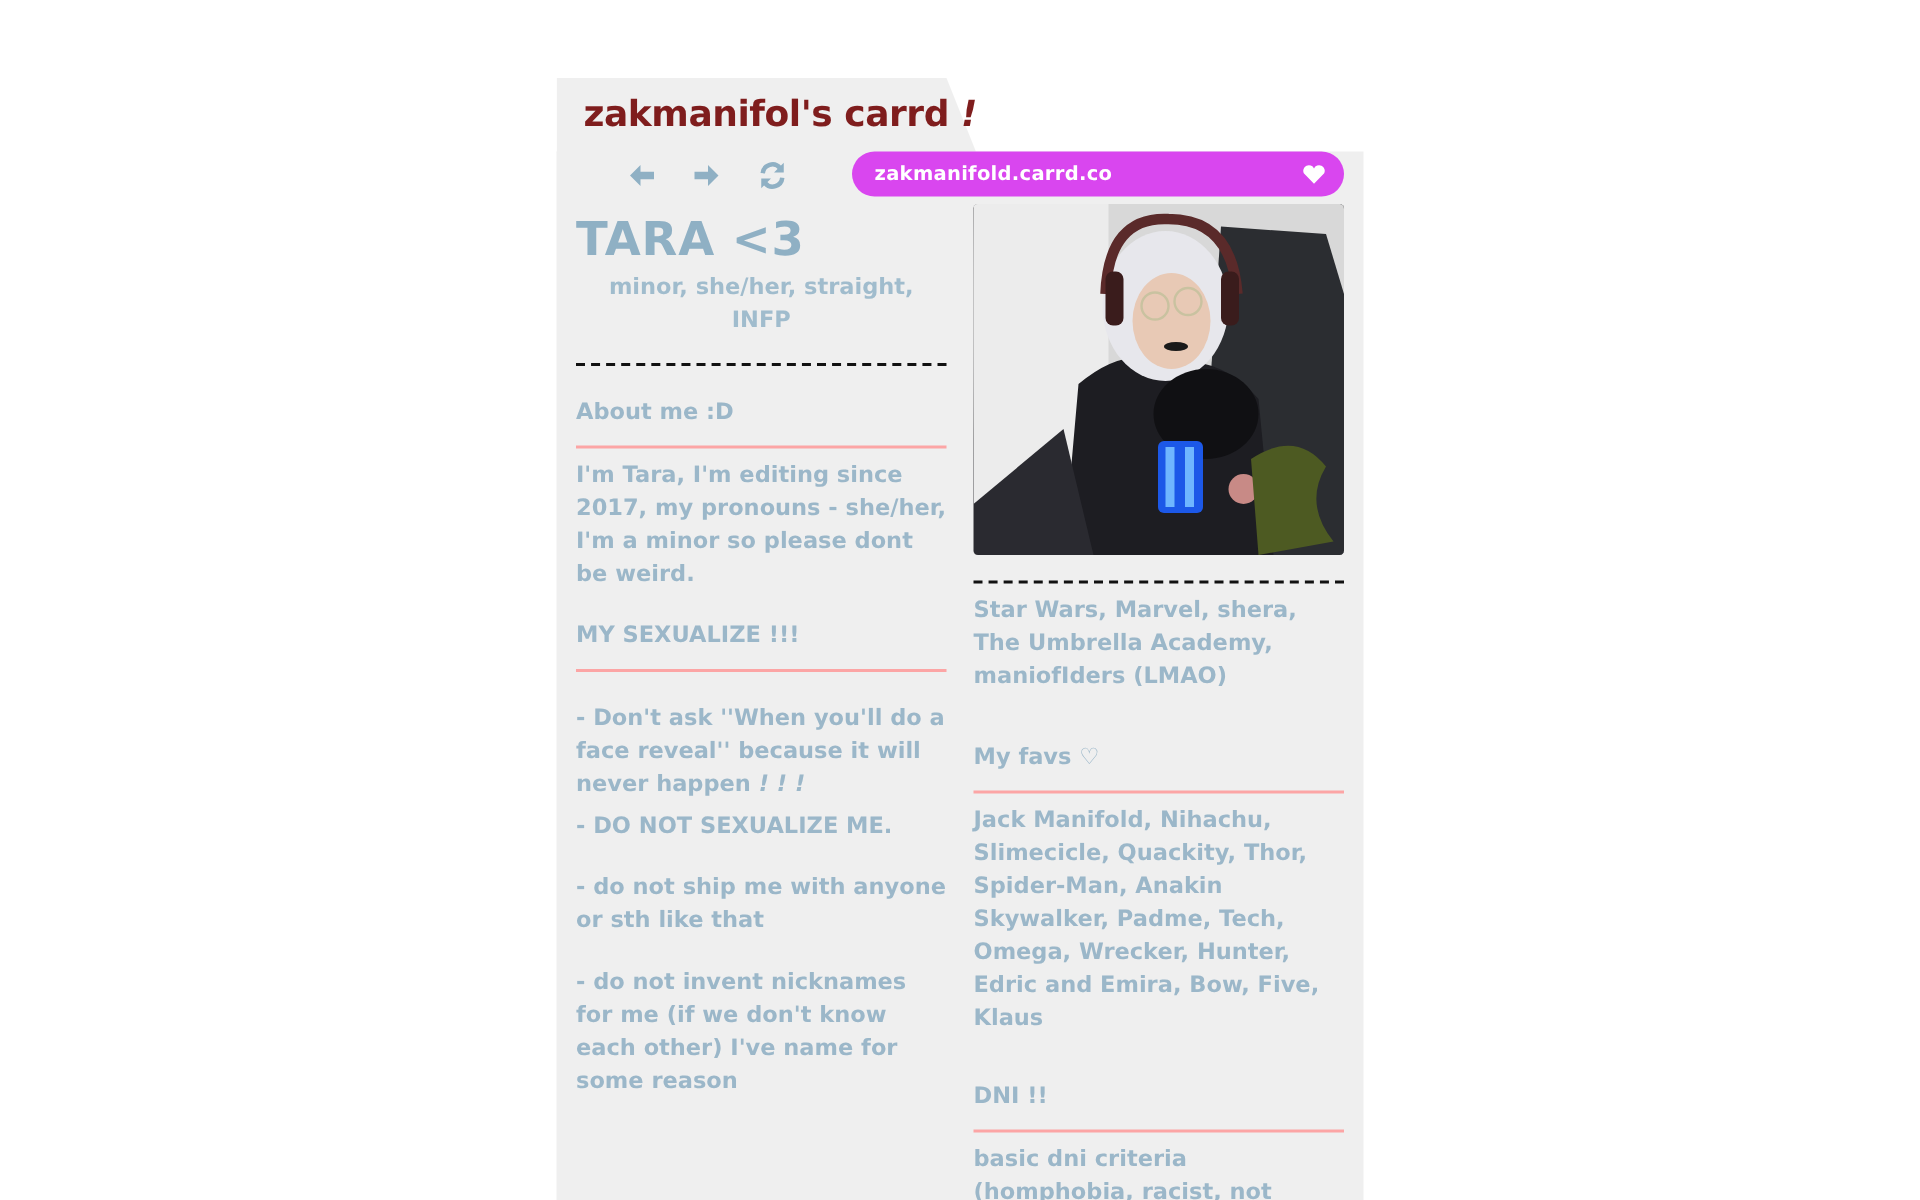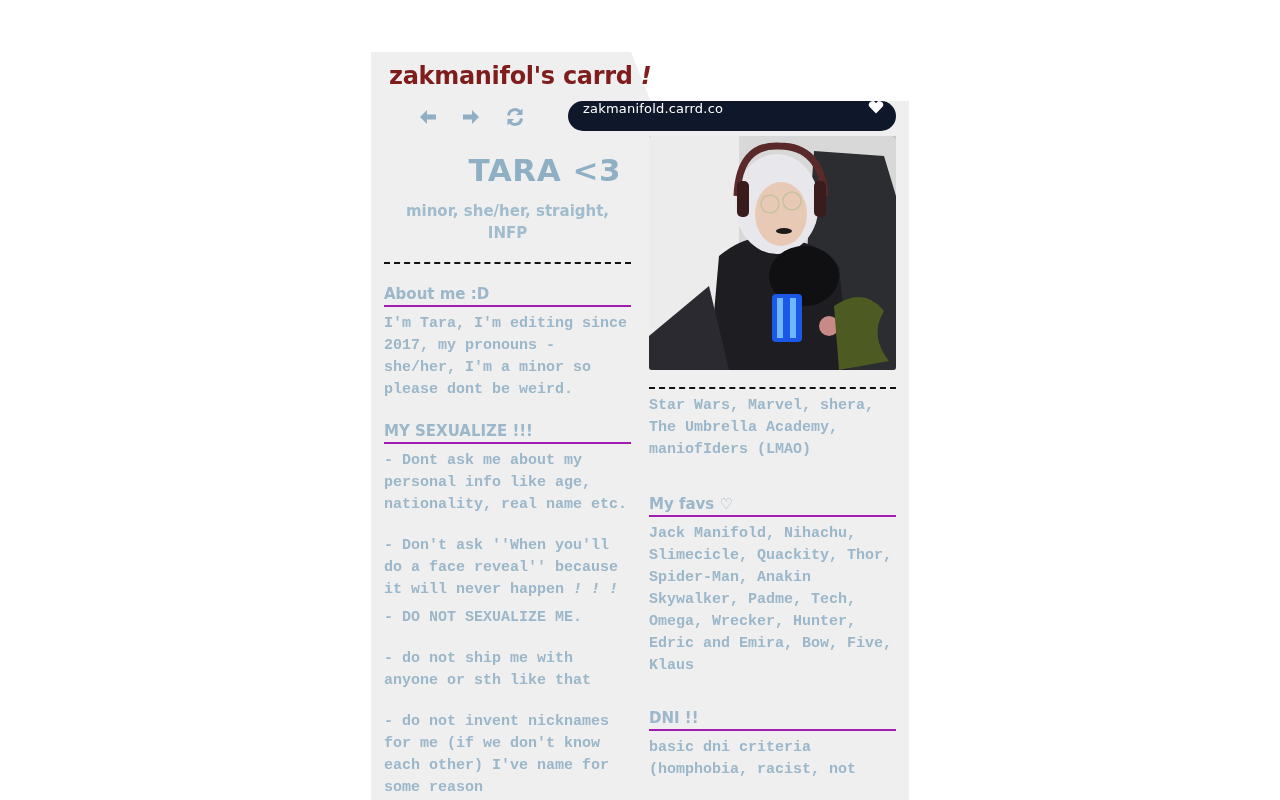--- a/index.html
+++ b/index.html
@@ -20,43 +20,42 @@
   .panel {
     position:absolute; left:371px; top:101px; width:538px; height:720px;
     background:#efefef;
   }
   .nav-btn {
     position:absolute; top:105px; width:24px; height:24px;
     display:flex; align-items:center; justify-content:center; cursor:pointer;
   }
   .url-bar {
     position:absolute; left:568px; top:101px; width:328px; height:30px;
-    background:#0f172a; border-radius:15px;
-    display:flex; padding:0 12px 0 15px; box-sizing:border-box;
+    background:#d946ef; border-radius:15px;
+    display:flex; align-items:center; padding:0 12px 0 15px; box-sizing:border-box;font-weight:bold;
   }
   .url-text { color:#ffffff; font-size:13px; flex:1; letter-spacing:0.2px; }
   .col-left { position:absolute; left:384px; top:140px; width:247px; }
   .col-right { position:absolute; left:649px; top:136px; width:247px; }
   .name {
-    text-align:right; font-size:31px; font-weight:bold; color:#8fb0c4;
-    margin:10px; line-height:40px; letter-spacing:0.5px;
+    text-align:left; font-size:31px; font-weight:bold; color:#8fb0c4;
+    margin:0; line-height:40px; letter-spacing:0.5px;
   }
   .subtitle {
     text-align:center; font-size:15px; font-weight:bold; color:#a0bccd;
     line-height:22px;
   }
   .dash { border-top:2px dashed #111; margin:0; height:0; }
   .h {
     font-size:15px; font-weight:900; color:#9bb7c9; line-height:22px;
-    padding-bottom:0; border-bottom:2px solid #a21caf; margin:0;
+    padding-bottom:12px; border-bottom:2px solid #fca5a5; margin:0;
   }
   .p {
     font-size:15px; font-weight:bold; color:#9bb7c9; line-height:22px;
     margin:6px 0 0 0;
-    font-family:Liberation Mono, monospace;
   }
   .photo {
     width:247px; height:234px; border-radius:3px; overflow:hidden;
     background: radial-gradient(ellipse at 40% 30%, #f2f2f2 0%, #d9d9d9 35%, #2a2a2e 60%, #1a1a1e 100%);
     position:relative;
   }
 </style>
 </head>
 <body>
 
@@ -96,21 +95,20 @@
 
 <div class="col-left">
   <h1 class="name">TARA &lt;3</h1>
   <div class="subtitle">minor, she/her, straight, INFP</div>
   <div class="dash" style="margin-top:18px;"></div>
 
   <div class="h" style="margin-top:19px;">About me :D</div>
   <p class="p">I'm Tara, I'm editing since 2017, my pronouns - she/her, I'm a minor so please dont be weird.</p>
 
   <div class="h" style="margin-top:19px;">MY SEXUALIZE !!!</div>
-  <p class="p">- Dont ask me about my personal info like age, nationality, real name etc.</p>
   <p class="p" style="margin-top:19px;">
     <span>- Don't ask ''When you'll do a face reveal'' because it will never happen</span>
     <i>! ! !</i>
   </p>
   <p class="p" style="">- DO NOT SEXUALIZE ME.</p>
   <p class="p" style="margin-top:19px;">- do not ship me with anyone or sth like that</p>
   <p class="p" style="margin-top:19px;">- do not invent nicknames for me (if we don't know each other) I've name for some reason</p>
 </div>
 
 <div class="col-right">

